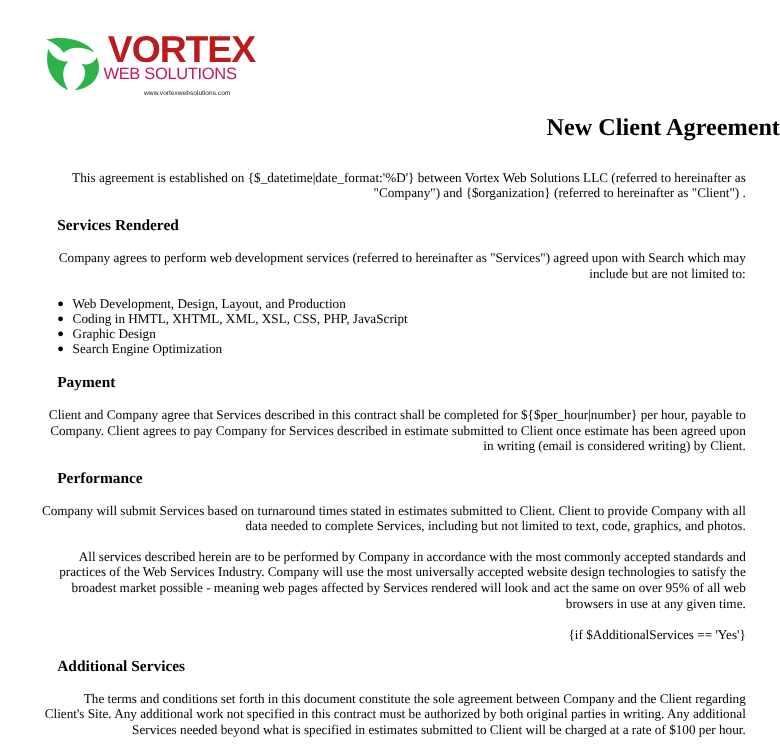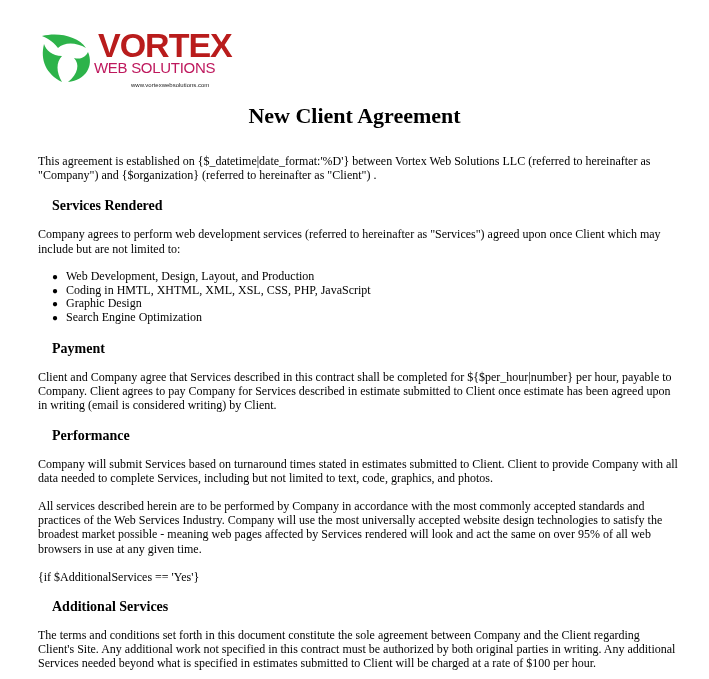--- a/index.html
+++ b/index.html
@@ -9,25 +9,25 @@
 
   .logo { position:absolute; left:38px; top:30px; width:190px; height:62px; }
   .logo-mark { position:absolute; left:0; top:0; width:60px; height:54px; }
   .logo-word { position:absolute; left:60px; top:-3px; font-family:"Liberation Sans","DejaVu Sans",sans-serif;
                font-weight:bold; font-size:34px; color:#b91c1c; letter-spacing:-1px; line-height:36px; }
   .logo-sub { position:absolute; left:56px; top:30px; font-family:"Liberation Sans","DejaVu Sans",sans-serif;
               font-size:15px; color:#be185d; letter-spacing:-0.3px; line-height:16px; }
   .logo-url { position:absolute; left:93px; top:51px; font-family:"Liberation Sans","DejaVu Sans",sans-serif;
               font-size:6px; color:#222; line-height:8px; }
 
-  .title { position:absolute; left:0; width:709px; top:102px; text-align:center;
+  .title { position:absolute; left:0; width:709px; top:102px; text-align:right;
            font-size:22px; font-weight:bold; line-height:28px; }
 
   .content { position:absolute; left:38px; top:154px; width:640px; font-size:12px; line-height:14.2px; }
-  .content p { margin:0; }
+  .content p { margin:0;text-align:right; }
   .content h2 { margin:14px; font-size:14px; font-weight:bold; line-height:18px; }
   .intro { margin-bottom:15px !important; }
   .sec-h { margin-bottom:12px !important; }
   .sec-p { margin-bottom:14px !important; }
   ul.services { margin:0 0 15px 0; padding-left:28px; list-style:none; }
   ul.services li { position:relative; line-height:13.8px; }
   ul.services li .bullet { position:absolute; left:-14px; top:0; font-size:10px; }
   .cond { margin-bottom:14px !important; }
 </style>
 </head>
@@ -46,21 +46,21 @@
     <div class="logo-sub">WEB SOLUTIONS</div>
     <div class="logo-url">www.vortexwebsolutions.com</div>
   </div>
 
   <div class="title">New Client Agreement</div>
 
   <div class="content">
     <p class="intro">This agreement is established on {$_datetime|date_format:'%D'} between Vortex Web Solutions LLC (referred to hereinafter as "Company") and {$organization} (referred to hereinafter as "Client") .</p>
 
     <h2 class="sec-h">Services Rendered</h2>
-    <p class="sec-p">Company agrees to perform web development services (referred to hereinafter as "Services") agreed upon once Client which may include but are not limited to:</p>
+    <p class="sec-p">Company agrees to perform web development services (referred to hereinafter as "Services") agreed upon with Search which may include but are not limited to:</p>
     <ul class="services">
       <li><span class="bullet">●</span><span>Web Development, Design, Layout, and Production</span></li>
       <li><span class="bullet">●</span><span>Coding in HMTL, XHTML, XML, XSL, CSS, PHP, JavaScript</span></li>
       <li><span class="bullet">●</span><span>Graphic Design</span></li>
       <li><span class="bullet">●</span><span>Search Engine Optimization</span></li>
     </ul>
 
     <h2 class="sec-h">Payment</h2>
     <p class="sec-p">Client and Company agree that Services described in this contract shall be completed for ${$per_hour|number} per hour, payable to Company. Client agrees to pay Company for Services described in estimate submitted to Client once estimate has been agreed upon in writing (email is considered writing) by Client.</p>
 

